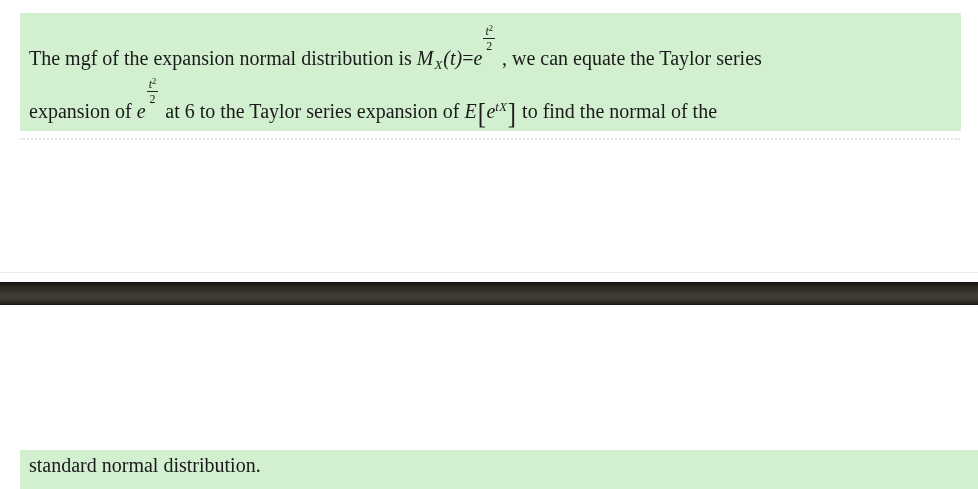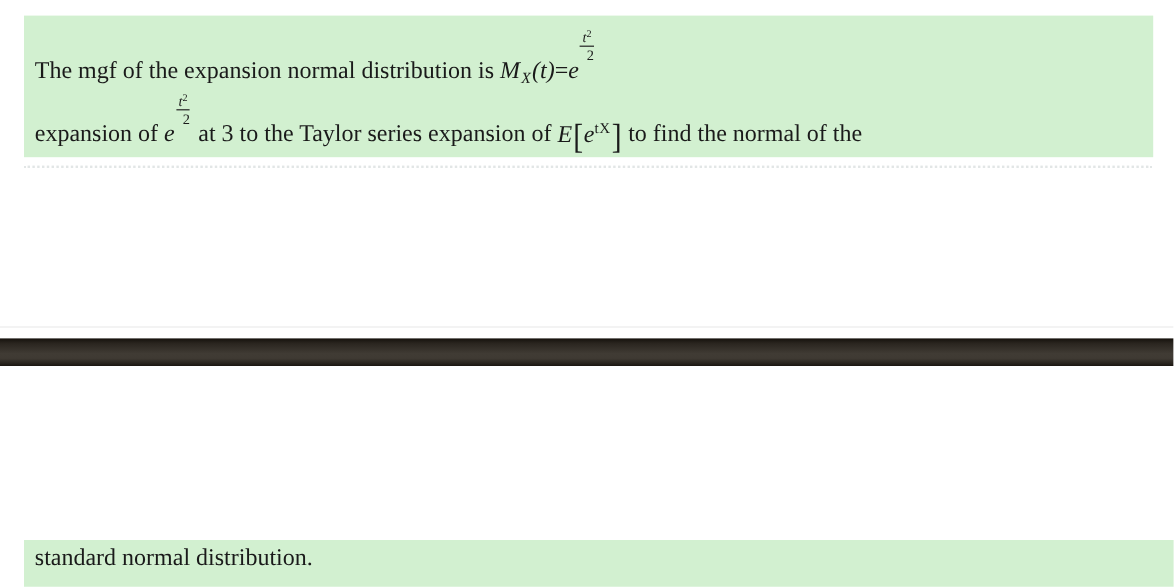--- a/index.html
+++ b/index.html
@@ -57,21 +57,21 @@
     white-space: nowrap;
   }
 
   
   .frac {
     display: inline-block;
     position: relative;
     top: -15px;
     font-size: 12px;
     line-height: 1.05;
-    text-align: right;
+    text-align: center;
     vertical-align: baseline;
     margin-left: 1px;
     margin-right: 2px;
   }
   .frac .num {
     display: block;
     padding: 0 2px 0 2px;
     border-bottom: 1px solid #222;
   }
   .frac .den {
@@ -94,20 +94,21 @@
   .bigbr {
     display: inline-block;
     font-size: 29px;
     line-height: 0;
     vertical-align: -5px;
     transform: scaleX(0.85);
     font-weight: 400;
   }
   .supexp {
     font-size: 12.5px;
+    font-style: italic;
     vertical-align: 7px;
     letter-spacing: 0.5px;
   }
 
   
   .faint-dotted {
     position: absolute;
     left: 20px; top: 138px;
     width: 940px; height: 0;
     border-top: 2px dotted #dde2e2;
@@ -133,25 +134,25 @@
       #29241e 90%,
       #1a1510 100%);
   }
 </style>
 </head>
 <body>
 
 <div class="hl-block hl-top">
 
   <div class="line l1">
-    <span>The mgf of the expansion normal distribution is</span><span class="mathwrap"><i>M</i><span class="msub">X</span><i>(t)</i><span>=</span><i>e</i><span class="frac"><span class="num"><i>t</i><sup>2</sup></span><span class="den">2</span></span></span>
+    <span>The mgf of the expansion normal distribution is</span><span class="mathwrap"><i>M</i><span class="msub">X</span><i>(t)</i><span>=</span><i>e</i><span class="frac"><span class="num"><i>t</i><sup>2</sup></span><span class="den">2</span></span></span><span>, we can equate the Taylor series</span>
   </div>
 
   <div class="line l2">
-    <span>expansion of</span><span class="mathwrap"><i>e</i><span class="frac"><span class="num"><i>t</i><sup>2</sup></span><span class="den">2</span></span></span><span>at 3 to the Taylor series expansion of</span><span class="mathwrap"><i>E</i><span class="bigbr">[</span><i>e</i><span class="supexp">tX</span><span class="bigbr">]</span></span><span>to find the normal of the</span>
+    <span>expansion of</span><span class="mathwrap"><i>e</i><span class="frac"><span class="num"><i>t</i><sup>2</sup></span><span class="den">2</span></span></span><span>at 6 to the Taylor series expansion of</span><span class="mathwrap"><i>E</i><span class="bigbr">[</span><i>e</i><span class="supexp">tX</span><span class="bigbr">]</span></span><span>to find the normal of the</span>
   </div>
 
 </div>
 
 <div class="faint-dotted"></div>
 <div class="faint-line"></div>
 
 <div class="page-sep"></div>
 
 <div class="hl-block hl-bottom">

